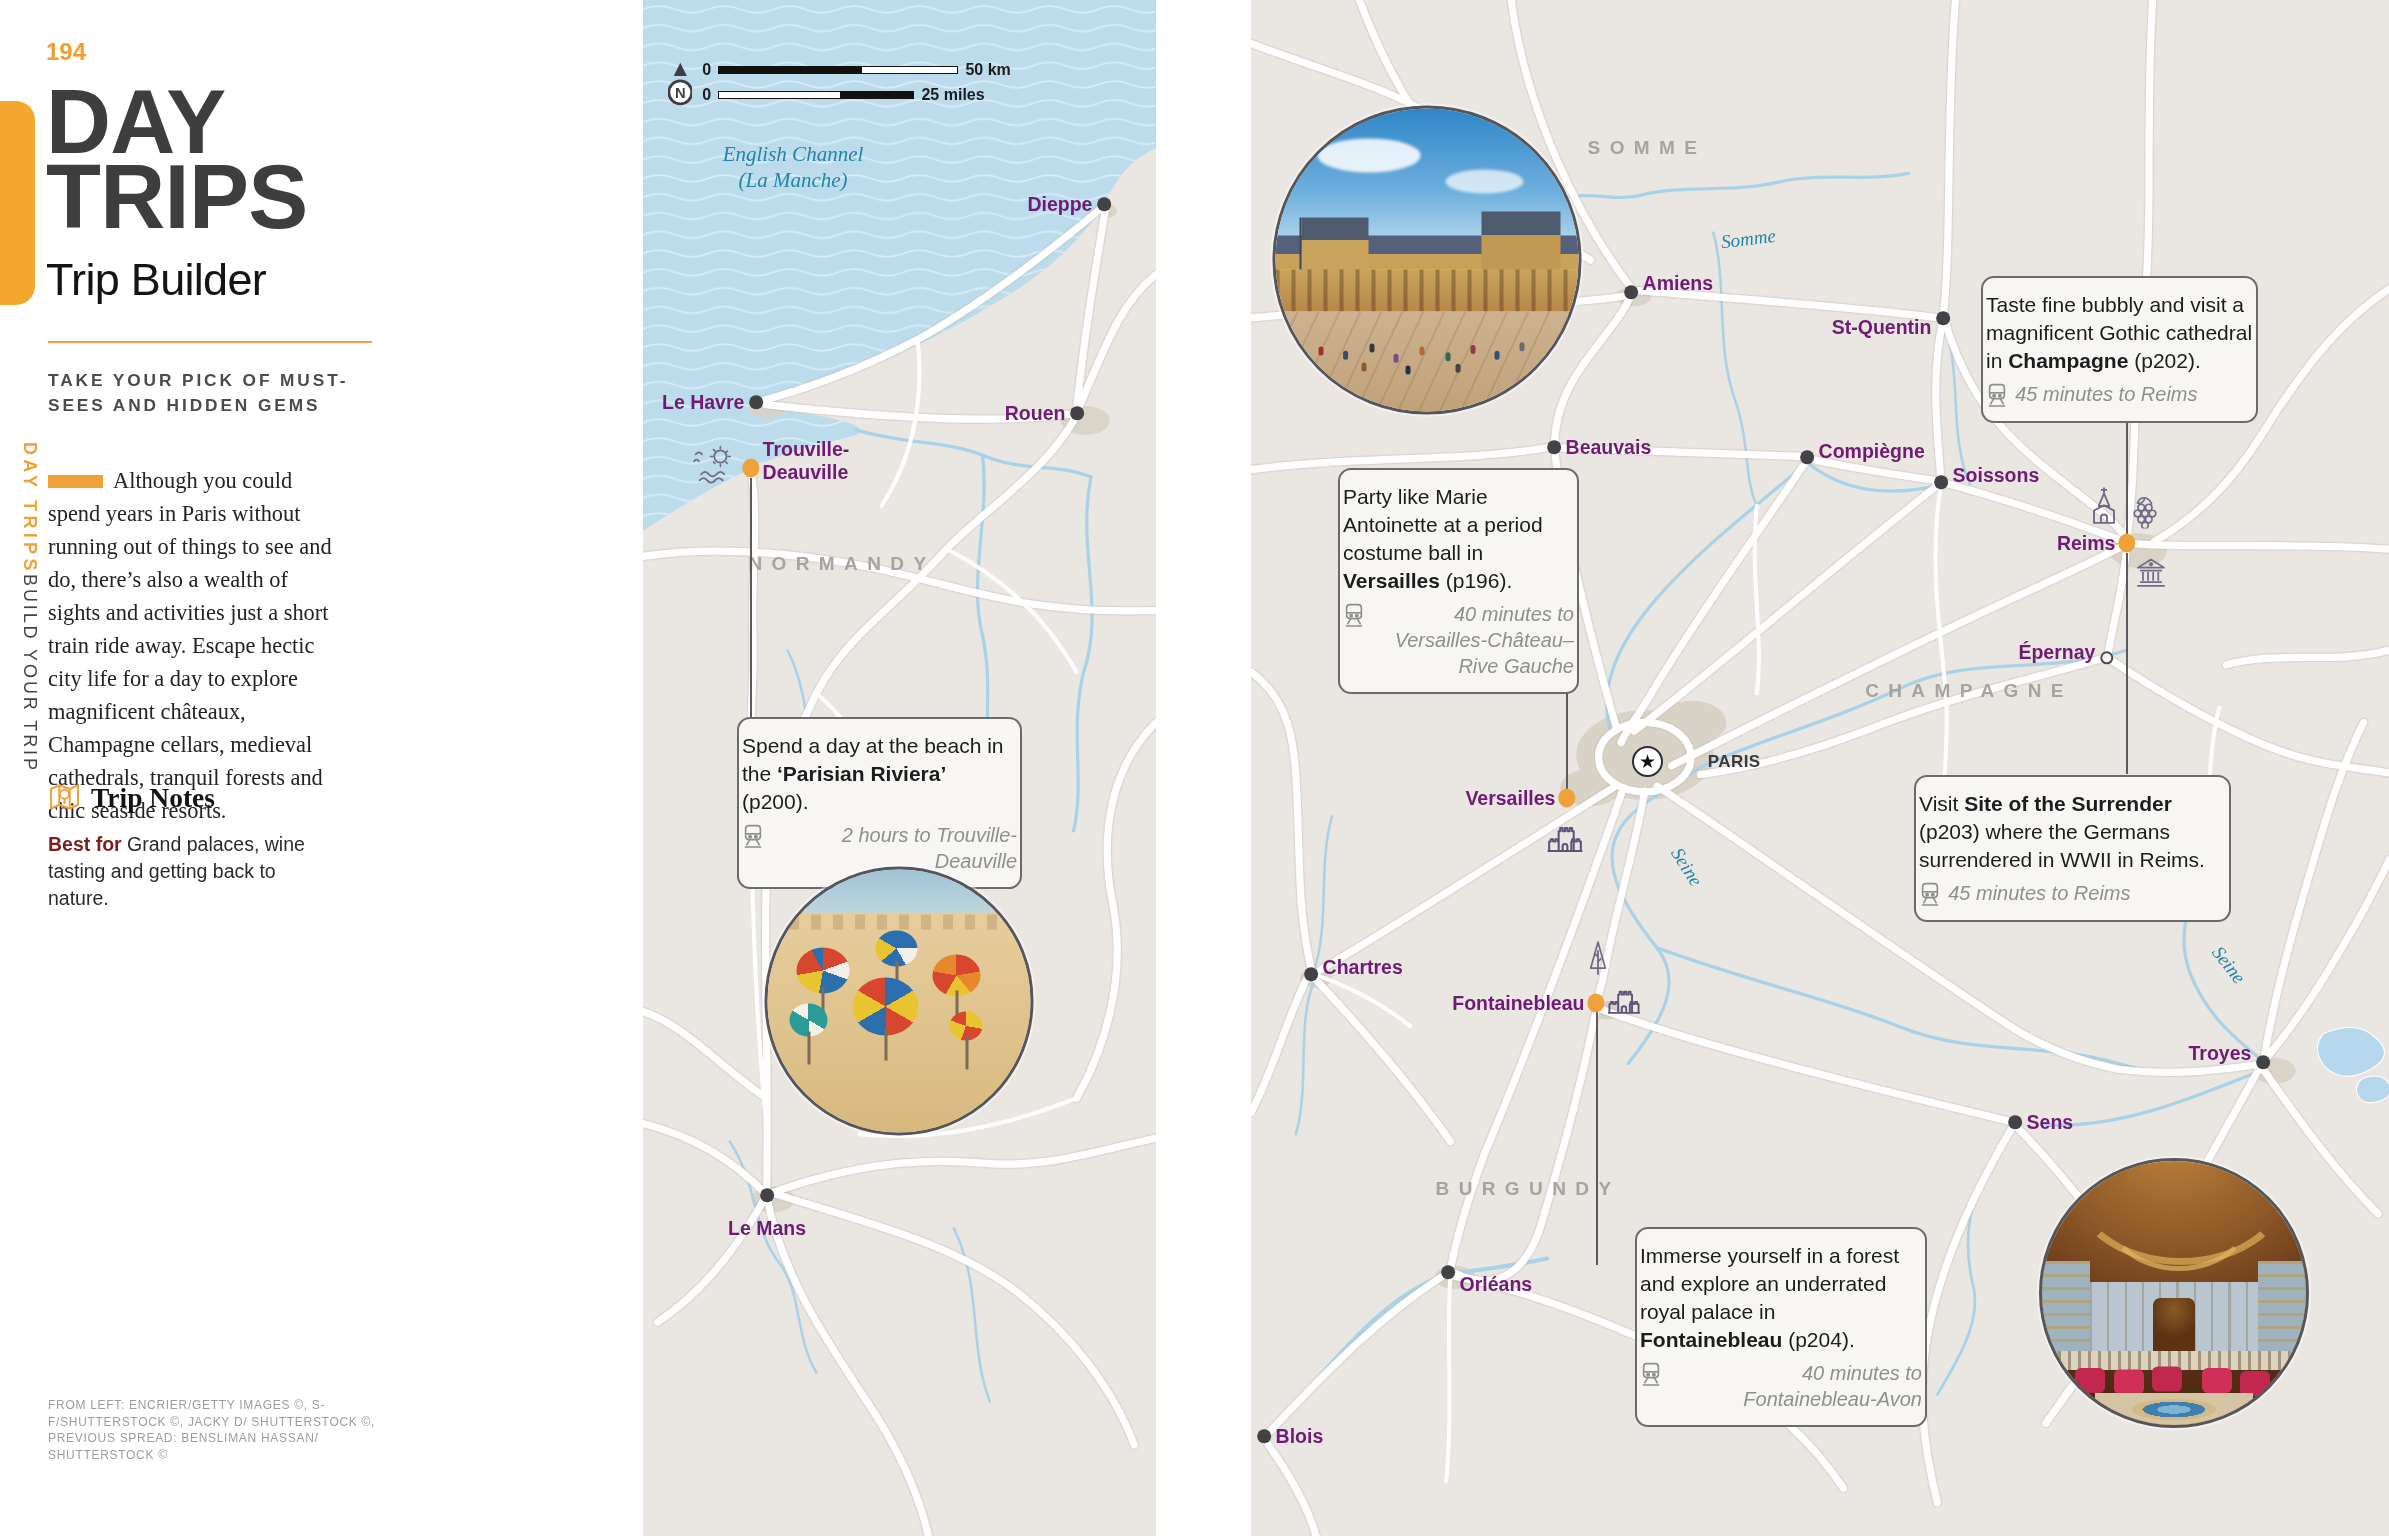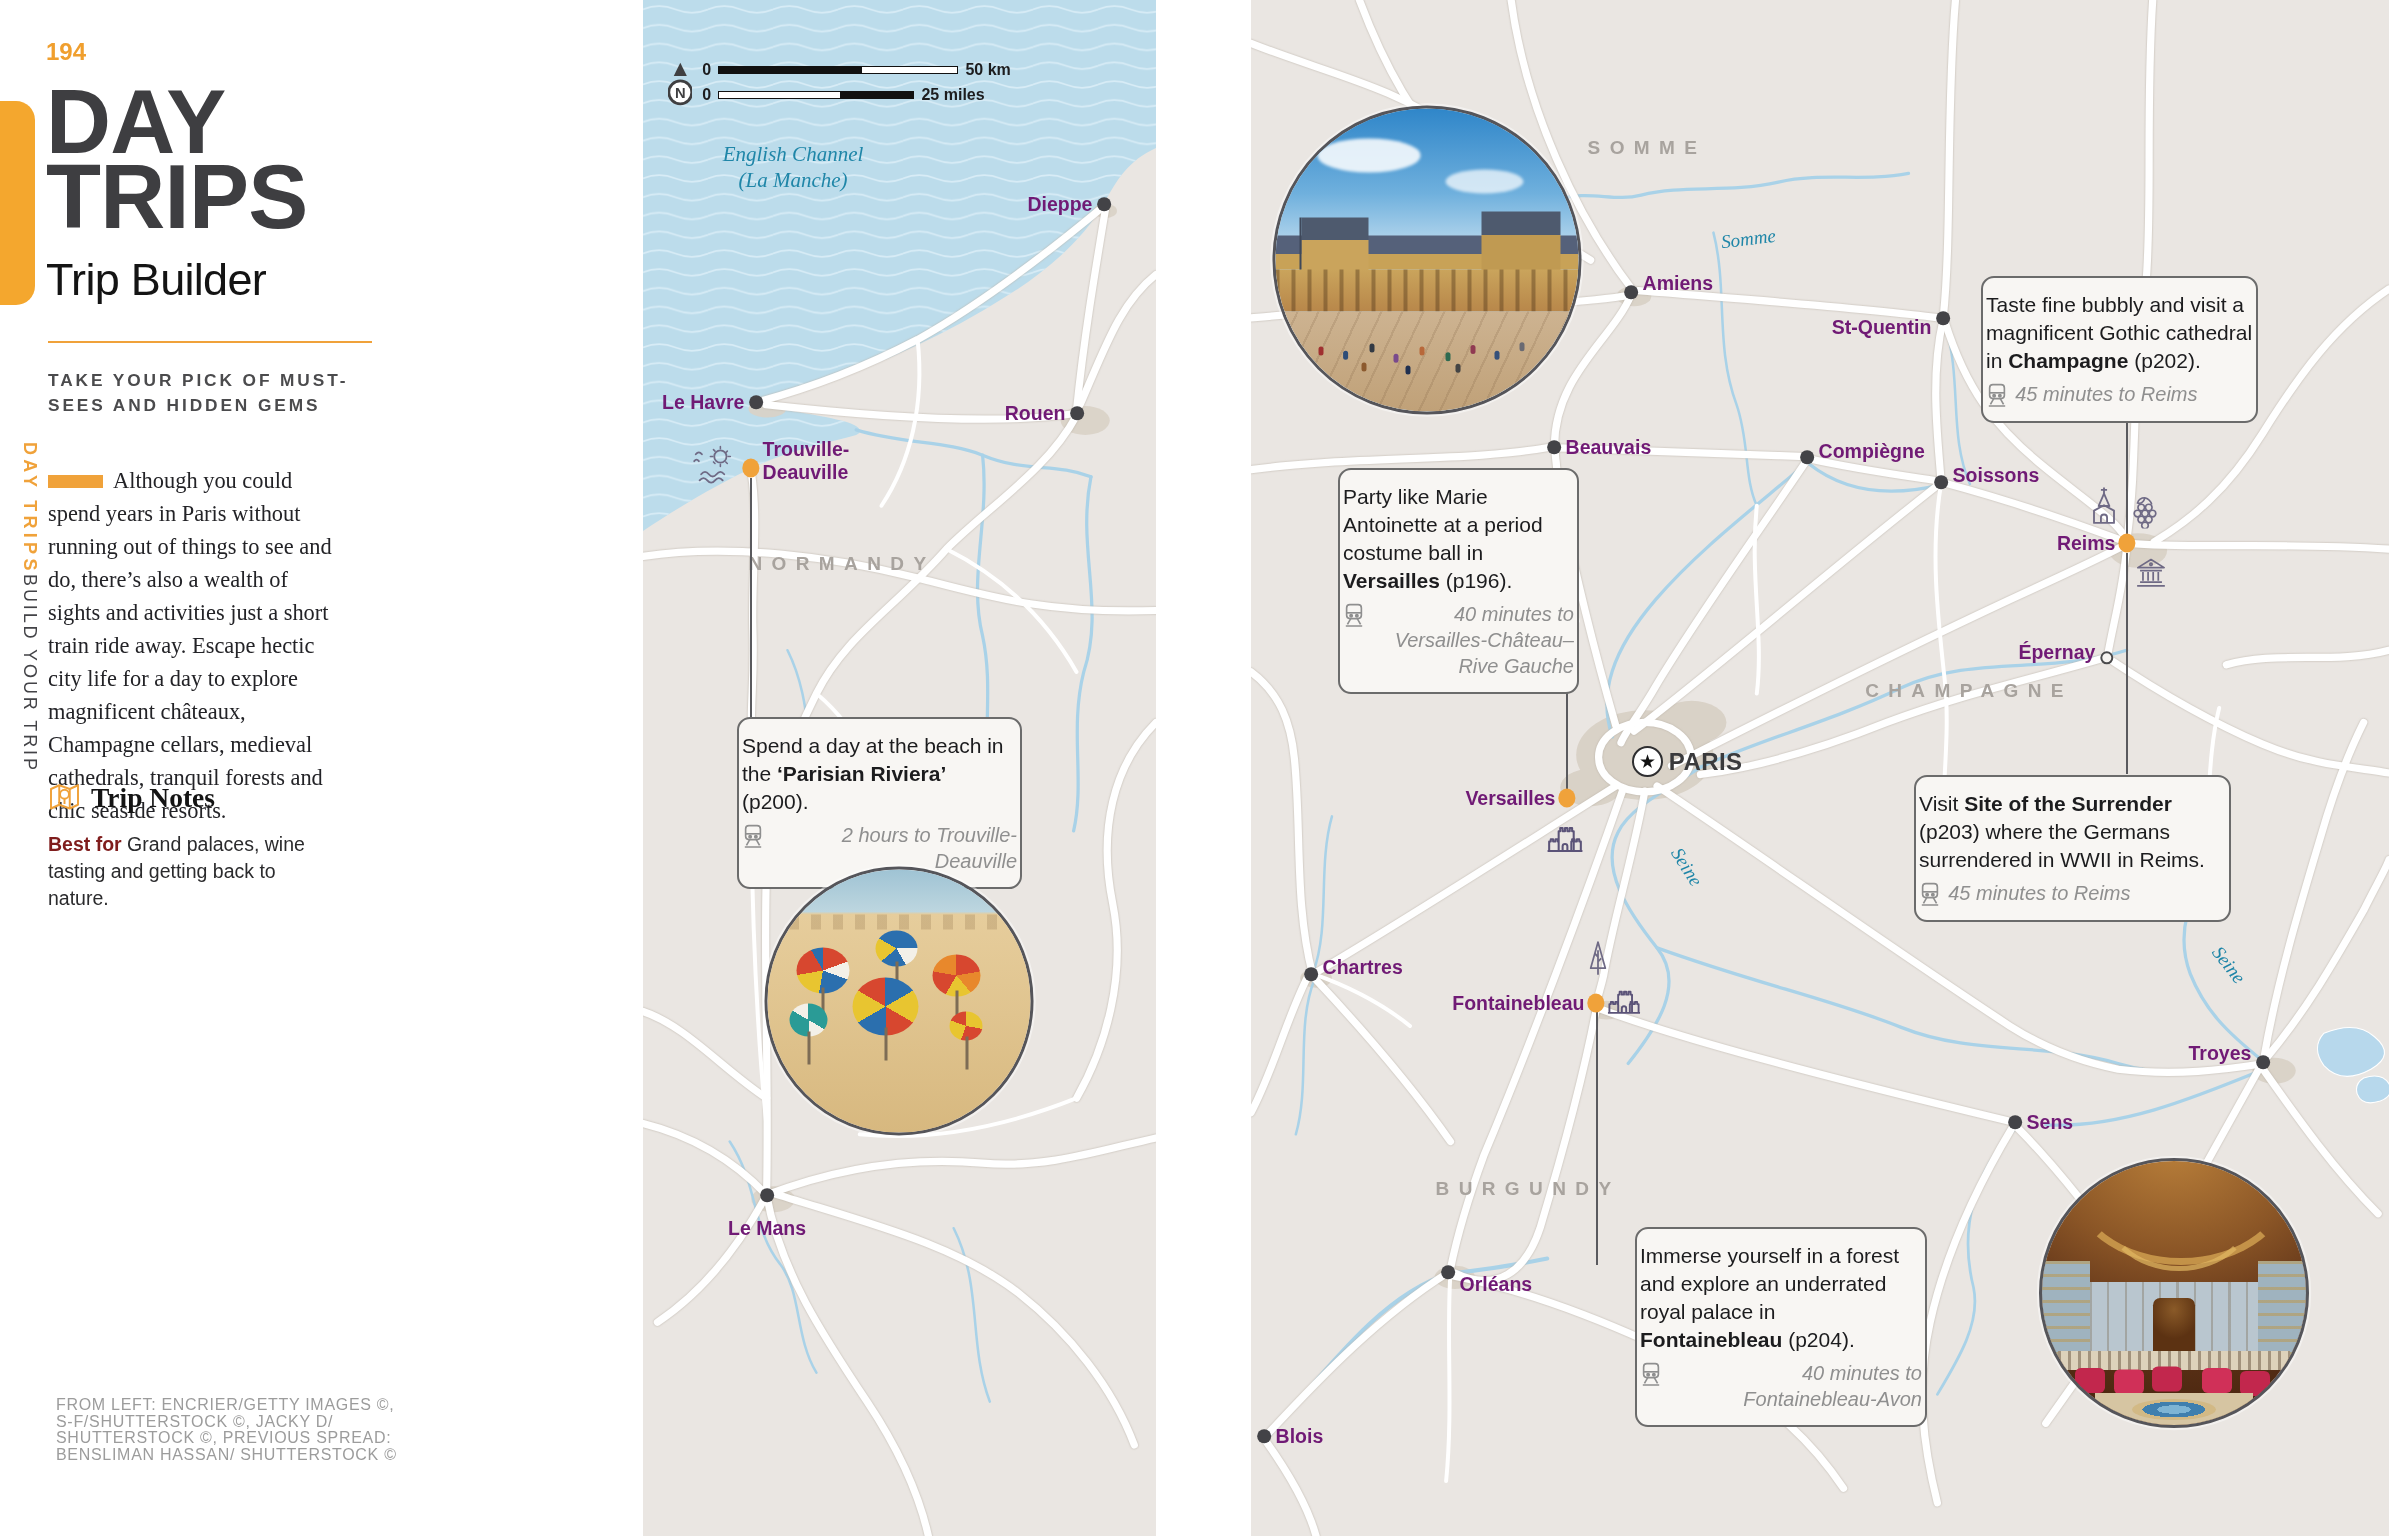--- a/index.html
+++ b/index.html
@@ -19,42 +19,42 @@
   .kicker{left:48px;top:368px;width:340px;font-size:17.3px;line-height:25px;font-weight:700;
           letter-spacing:2.9px;color:#4b4b4d;}
   .intro{left:48px;top:442px;width:295px;font-family:"Liberation Serif",serif;font-size:22.4px;
          line-height:33px;color:#232327;}
   .intro .lead{display:inline-block;width:55px;height:13px;background:#f0a23a;margin-right:10px;}
   .tn-head{left:48px;top:782px;display:flex;align-items:center;gap:10px;}
   .tn-head h2{margin:0;font-family:"Liberation Serif",serif;font-size:27.5px;color:#141414;}
   .notes{left:48px;top:831px;width:289px;font-size:19.5px;line-height:27px;color:#2b2b2d;}
   .notes p{margin:0 0 11.6px 0;}
   .notes .nl{color:#7f1d1d;font-weight:700;}
-  .credits{left:56px;top:1397px;width:347px;font-size:16px;line-height:16.6px;color:#9c9c9c;letter-spacing:0.7px;}
+  .credits{left:48px;top:1397px;width:347px;font-size:12px;line-height:16.6px;color:#9c9c9c;letter-spacing:0.7px;}
   
   .panel{top:0;height:1536px;background:#eae6e2;overflow:hidden;}
   #mapW{left:643px;width:513px;}
   #mapE{left:1251px;width:1138px;}
   .region{transform:translate(-50%,-50%);font-weight:700;font-size:19px;letter-spacing:9.4px;
           color:#a8a39e;white-space:nowrap;}
   .river{font-family:"Liberation Serif",serif;font-style:italic;font-size:19px;color:#1f86a8;white-space:nowrap;}
   .sealbl{transform:translateX(-50%);font-family:"Liberation Serif",serif;font-style:italic;
           font-size:21px;color:#1f86a8;white-space:nowrap;}
   .city{width:0;height:0;}
   .city .dot{position:absolute;width:13.7px;height:13.7px;background:#434347;border-radius:50%;
              transform:translate(-50%,-50%);}
   .city.orange .dot{width:17.3px;height:19px;background:#f0a23a;}
   .city.open .dot{width:9.4px;height:9.4px;background:#f6f4f1;border:2.5px solid #4a4a4c;}
   .city .lbl{position:absolute;transform:translateY(-50%);white-space:nowrap;
              font-weight:700;font-size:19.5px;color:#701a75;}
   .lbl.r{left:11.6px;} .lbl.l{right:11.6px;} .lbl.b{top:22px;left:0;transform:translateX(-50%);}
   .paris{display:flex;align-items:center;gap:5.8px;}
   .paris .star{width:27px;height:27px;border-radius:50%;border:2.2px solid #2e2e30;background:#fff;
                display:flex;align-items:center;justify-content:center;font-size:19px;color:#111;line-height:1;}
-  .paris .plbl{font-weight:700;font-size:24px;color:#3a3a3c;letter-spacing:0.4px;}
+  .paris .plbl{font-weight:700;font-size:17px;color:#3a3a3c;letter-spacing:0.4px;margin-left:39px;}
   .conn{width:2.2px;background:#5a5a5e;}
   .callout{background:#f8f6f3;border:2.2px solid #6b6b6b;border-radius:13px;padding:13px 3px;
            font-size:21px;line-height:28px;color:#1c1c1e;}
   .callout b{font-weight:700;}
   .transit{display:flex;align-items:flex-start;gap:7.2px;margin-top:5.8px;color:#8f8f8f;
            font-style:italic;font-size:20px;line-height:26px;text-align:right;}
   .transit svg{flex:0 0 auto;margin-top:2.2px;}
   .photo{border-radius:50%;border:3.6px solid #55555a;overflow:hidden;transform:translate(-50%,-50%);
          box-shadow:0 0 0 2.2px rgba(255,255,255,.45);}
   .micon{transform:translate(-50%,-50%);}

